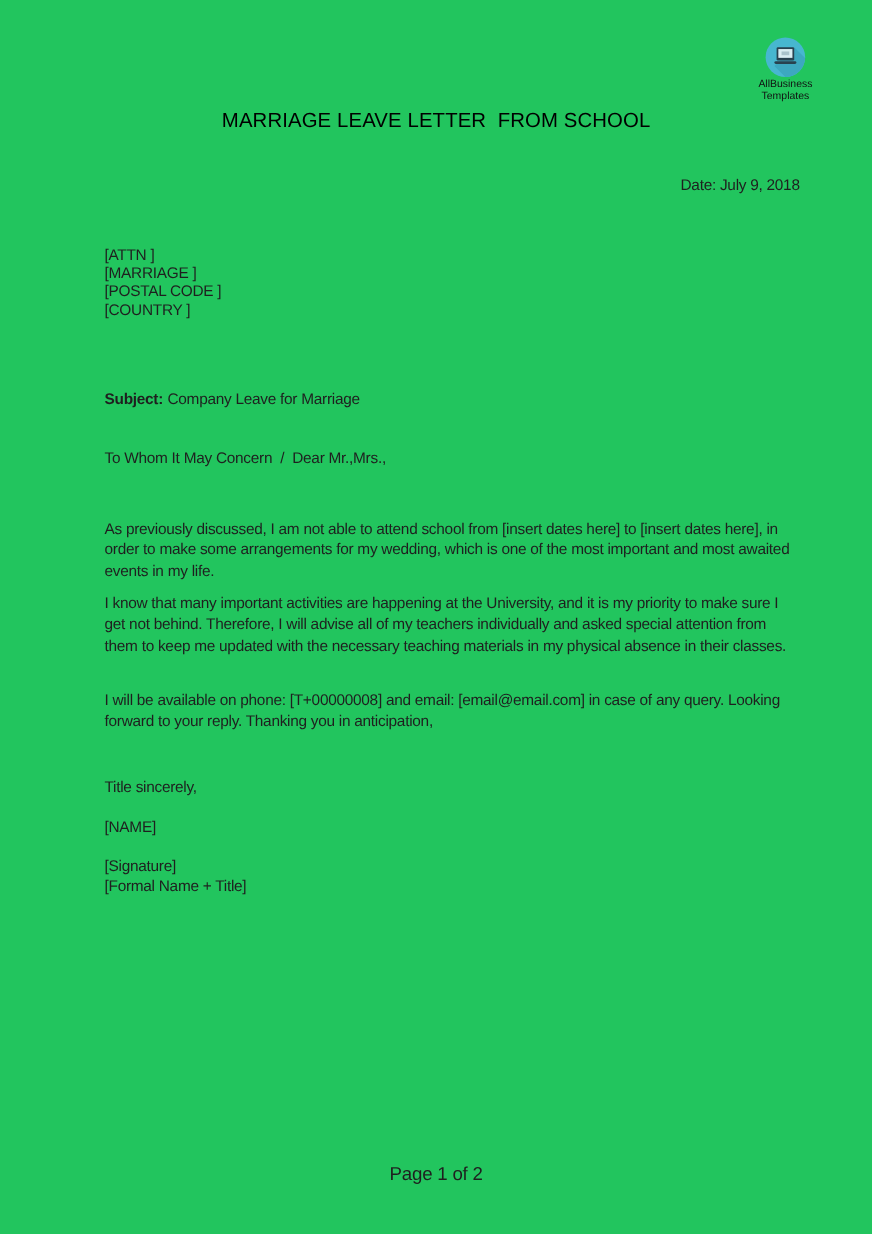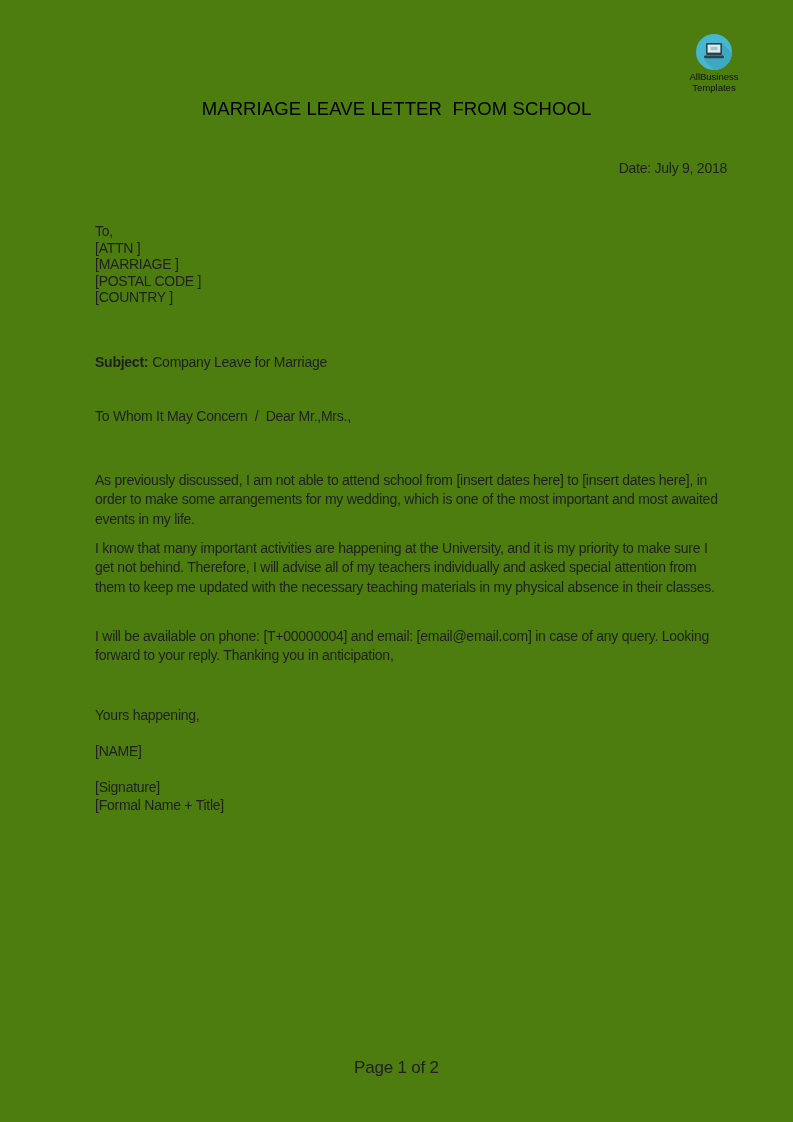--- a/index.html
+++ b/index.html
@@ -1,20 +1,20 @@
 <!DOCTYPE html>
 <html><head>
 <meta charset="utf-8">
 <style>
   html, body { margin: 0; padding: 0; background: #ffffff; }
   .page {
     position: relative;
     width: 793px;
     height: 1122px;
-    background: #4d7c0f;
+    background: #22c55e;
     font-family: "Liberation Sans", sans-serif;
     color: #1f1f1f;
     overflow: hidden;
   }
   .pre { white-space: pre-wrap; }
 
   
   .logo-block {
     position: absolute;
     top: 33px;
@@ -109,37 +109,36 @@
       <div>AllBusiness</div>
       <div>Templates</div>
     </div>
   </div>
 
   <div class="doc-title pre">MARRIAGE LEAVE LETTER  FROM SCHOOL</div>
 
   <div class="line pos-date">Date: July 9, 2018</div>
 
   <div class="block block-recipient">
-    <div>To,</div>
     <div>[ATTN ]</div>
     <div>[MARRIAGE ]</div>
     <div>[POSTAL CODE ]</div>
     <div>[COUNTRY ]</div>
   </div>
 
   <div class="line pos-subject">
     <span class="bold">Subject:</span><span class="subject-value">Company Leave for Marriage</span>
   </div>
 
   <div class="line pos-salute pre">To Whom It May Concern  /  Dear Mr.,Mrs.,</div>
 
   <div class="para pos-para1">As previously discussed, I am not able to attend school from [insert dates here] to [insert dates here], in order to make some arrangements for my wedding, which is one of the most important and most awaited events in my life.</div>
   <div class="para pos-para2">I know that many important activities are happening at the University, and it is my priority to make sure I get not behind. Therefore, I will advise all of my teachers individually and asked special attention from them to keep me updated with the necessary teaching materials in my physical absence in their classes.</div>
-  <div class="para pos-para3">I will be available on phone: [T+00000004] and email: [email@email.com] in case of any query. Looking forward to your reply. Thanking you in anticipation,</div>
+  <div class="para pos-para3">I will be available on phone: [T+00000008] and email: [email@email.com] in case of any query. Looking forward to your reply. Thanking you in anticipation,</div>
 
-  <div class="line pos-closing">Yours happening,</div>
+  <div class="line pos-closing">Title sincerely,</div>
   <div class="line pos-name">[NAME]</div>
   <div class="line pos-signature">[Signature]</div>
   <div class="line pos-formal">[Formal Name + Title]</div>
 
   <div class="footer">Page 1 of 2</div>
 
 </div>
 
 </body></html>

